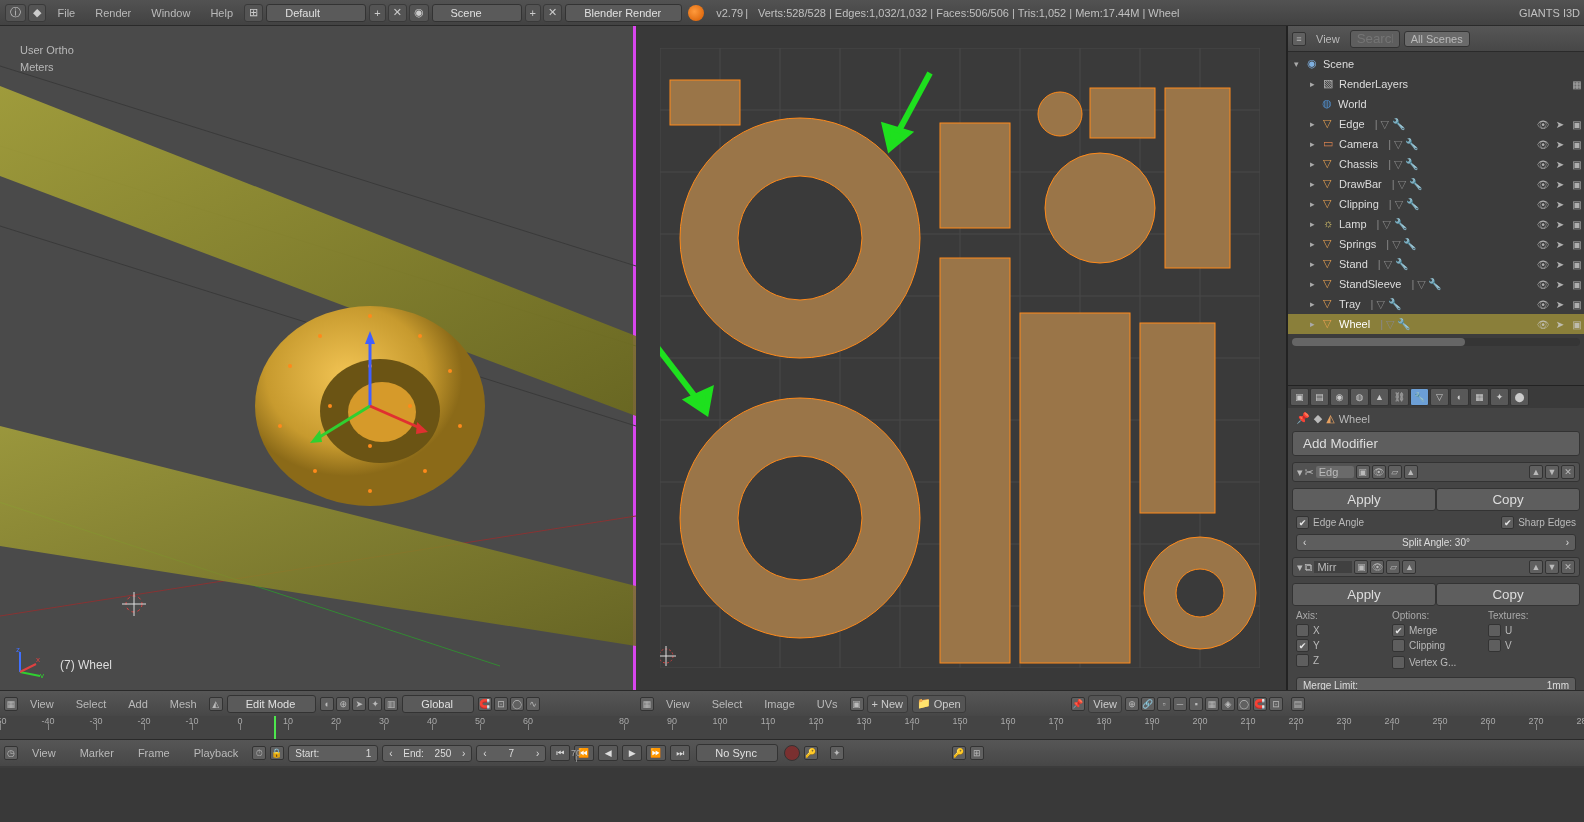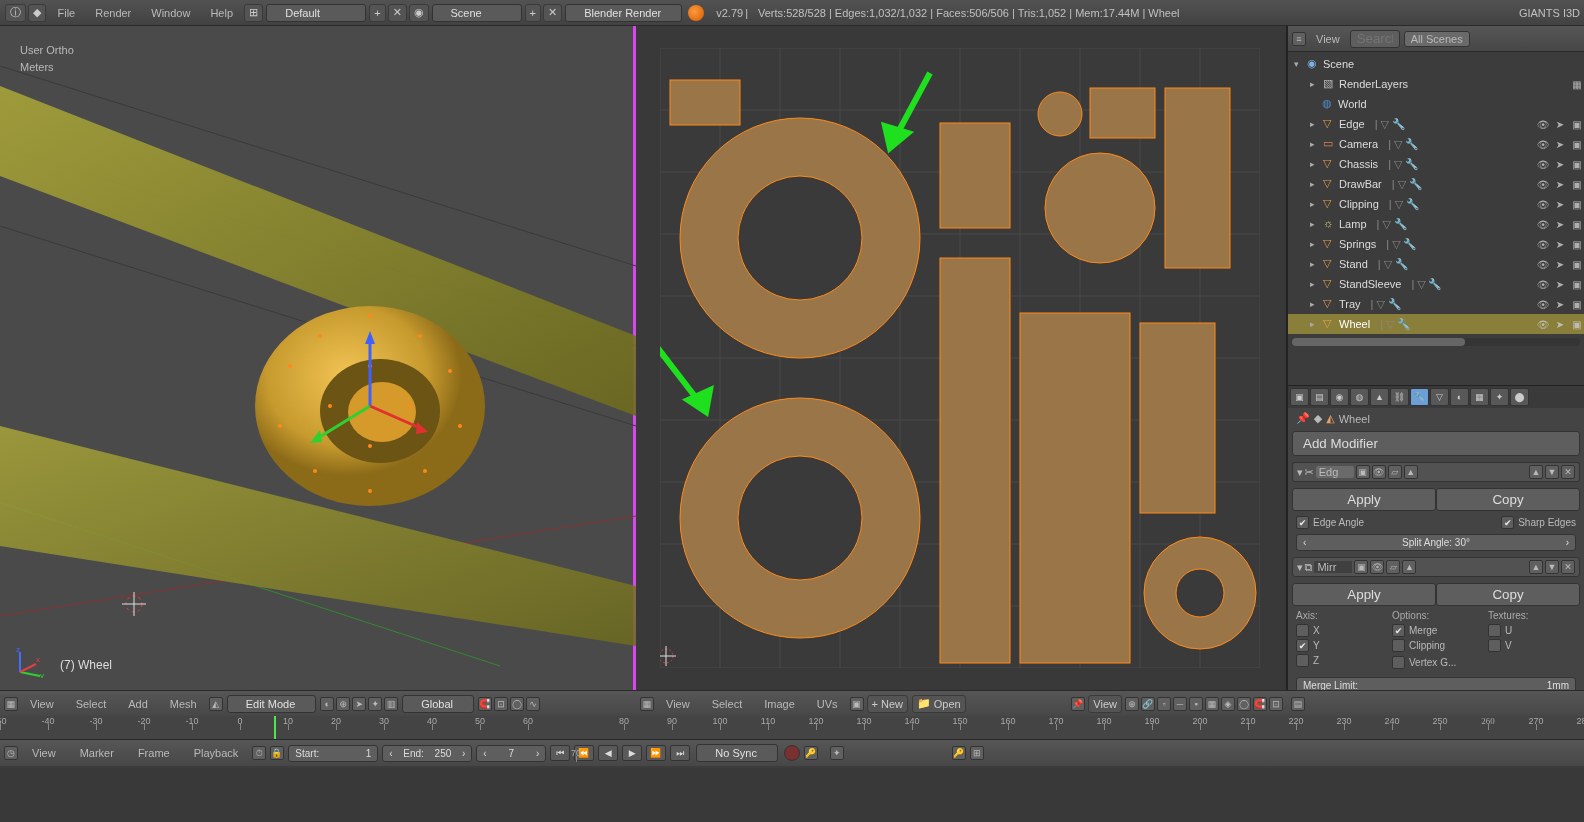--- a/index.html
+++ b/index.html
@@ -645,21 +645,21 @@
         <div class="tick" style="left: 63.6364%;">160</div>
         <div class="tick" style="left: 66.6667%;">170</div>
         <div class="tick" style="left: 69.697%;">180</div>
         <div class="tick" style="left: 72.7273%;">190</div>
         <div class="tick" style="left: 75.7576%;">200</div>
         <div class="tick" style="left: 78.7879%;">210</div>
         <div class="tick" style="left: 81.8182%;">220</div>
         <div class="tick" style="left: 84.8485%;">230</div>
         <div class="tick" style="left: 87.8788%;">240</div>
         <div class="tick" style="left: 90.9091%;">250</div>
-        <div class="tick" style="left: 93.9394%; font-family: Liberation Serif, serif;">260</div>
+        <div class="tick" style="left: 93.9394%;">260</div>
         <div class="tick" style="left: 96.9697%;">270</div>
         <div class="tick" style="left: 100%;">280</div>
       </div>
     <div class="playhead" style="left: 17.2727%;"></div>
   </div>
   <div class="timeline-header">
     <span class="small-icon">◷</span>
     <span class="menu-item">View</span>
     <span class="menu-item">Marker</span>
     <span class="menu-item">Frame</span>

